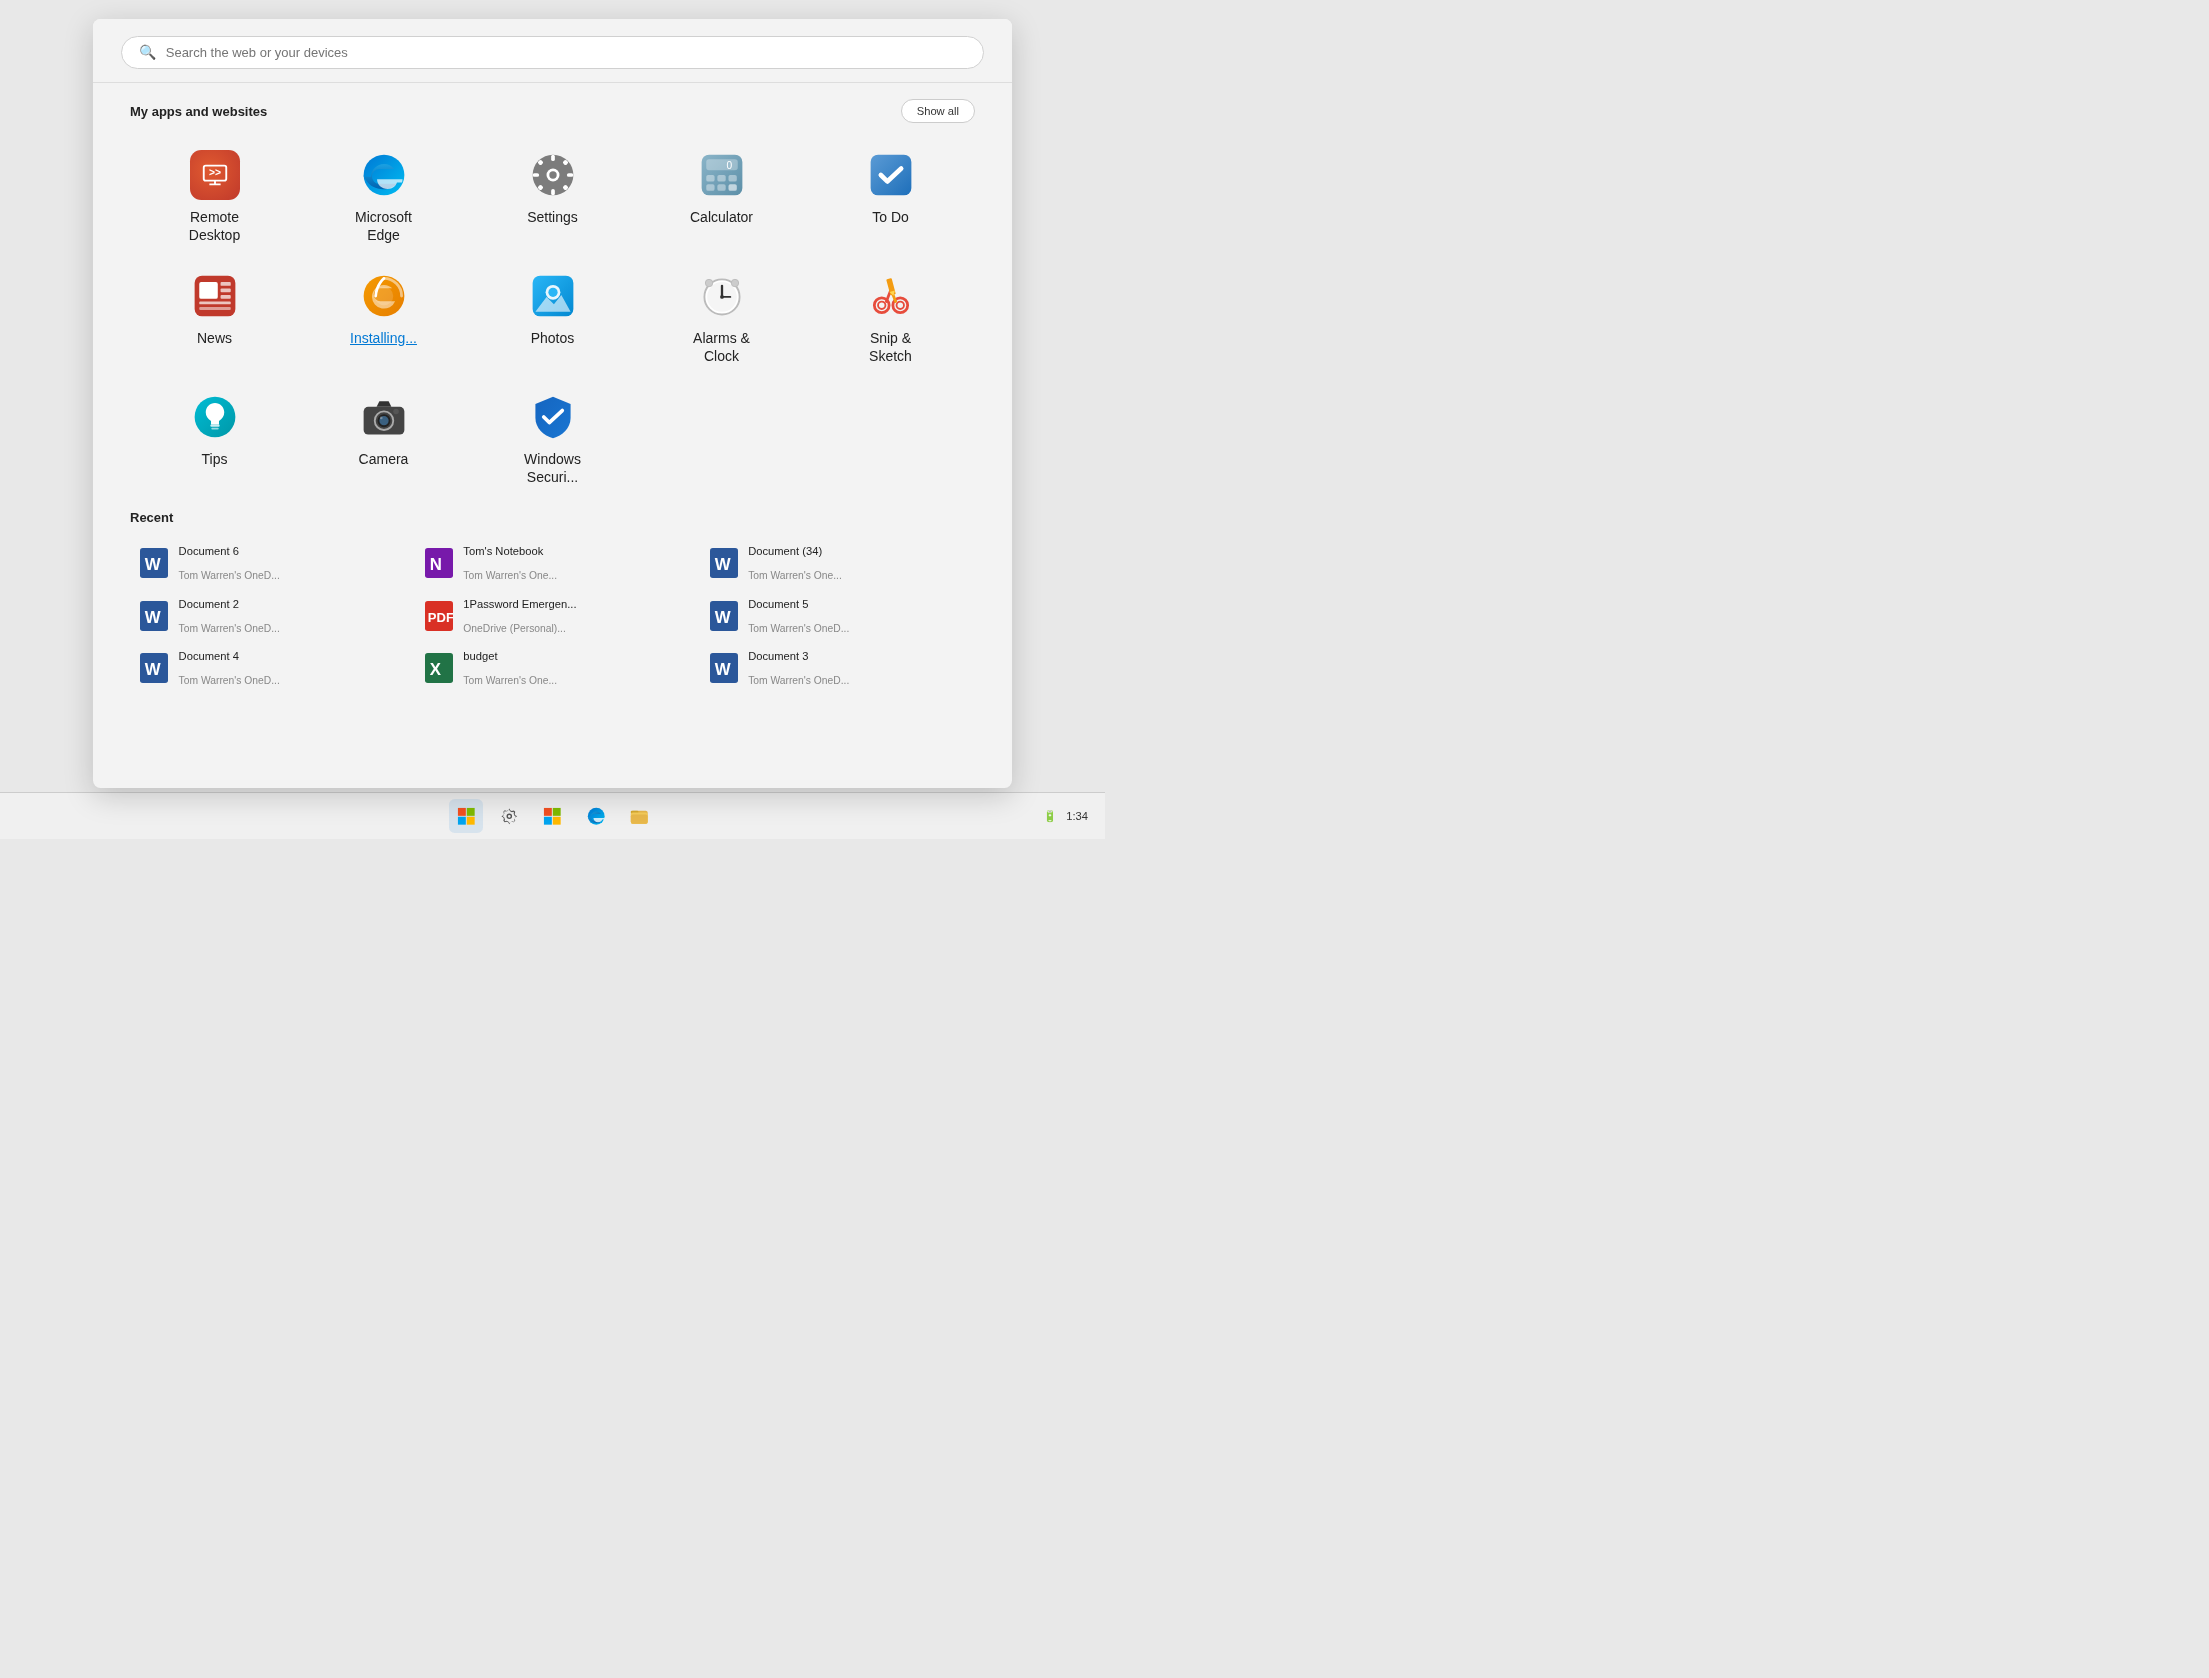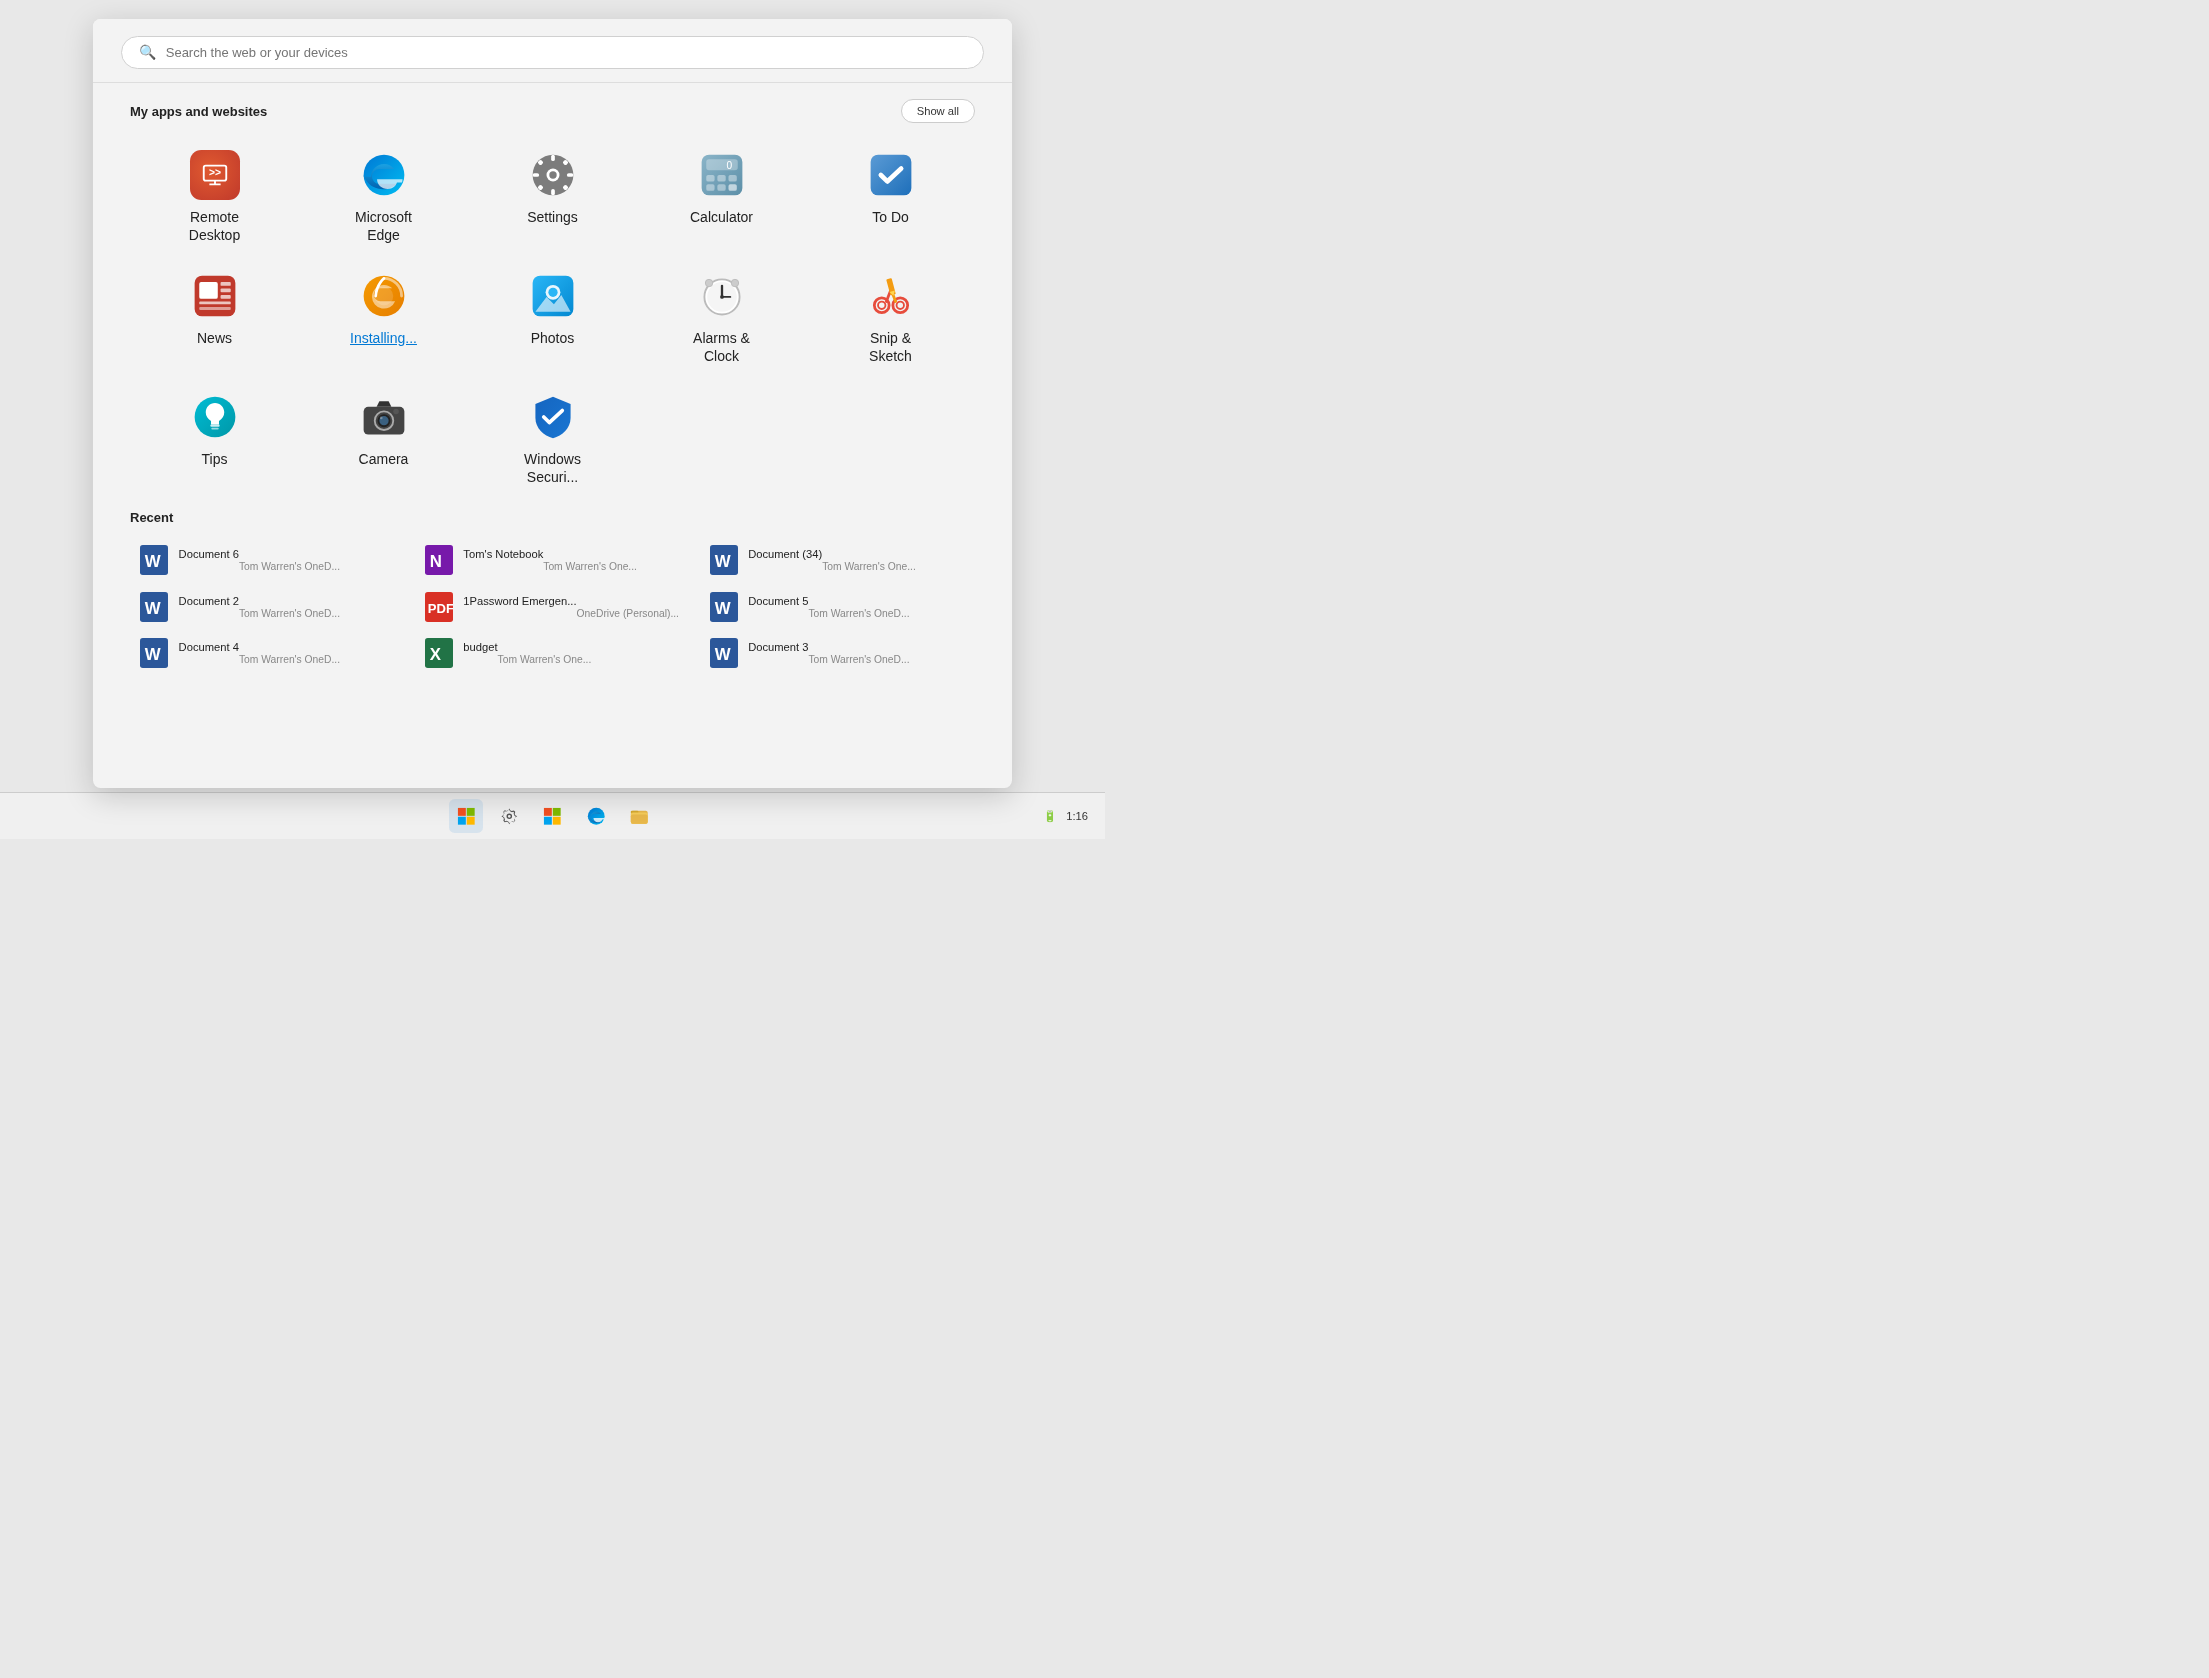--- a/index.html
+++ b/index.html
@@ -151,21 +151,21 @@
     }
     .recent-icon {
       width: 30px;
       height: 30px;
       margin-right: 9.3px;
       flex-shrink: 0;
       display: flex;
       align-items: center;
       justify-content: center;
     }
-    .recent-info { display: flex; flex-direction: row; }
+    .recent-info { display: flex; flex-direction: column; }
     .recent-name { font-size: 11.2px; color: #222; font-weight: 500; }
     .recent-sub { font-size: 10.3px; color: #888; margin-top: 13px; }
 
     
     .taskbar {
       position: absolute;
       bottom: 0;
       left: 0;
       right: 0;
       height: 47px;
@@ -267,21 +267,21 @@
       <svg width="20.5" height="20.5" viewBox="0 0 22 22">
         <rect x="2" y="5" width="18" height="14" rx="2" fill="#e8b84b"></rect>
         <rect x="2" y="5" width="8" height="3" rx="1" fill="#d4a82f"></rect>
         <rect x="2" y="7" width="18" height="12" rx="2" fill="#f5cc5a"></rect>
         <rect x="2" y="9" width="18" height="10" rx="2" fill="#e8b84b"></rect>
       </svg>
     </div>
   </div>
   <div class="taskbar-right">
     <span>🔋</span>
-    <span>1:16</span>
+    <span>1:34</span>
   </div>
 </div>
 
 <div class="start-menu">
 
   <div class="search-bar-area">
     <div class="search-bar">
       <span class="search-icon-wrap">🔍</span>
       <input class="search-input" type="text" placeholder="Search the web or your devices" style="">
     </div>

